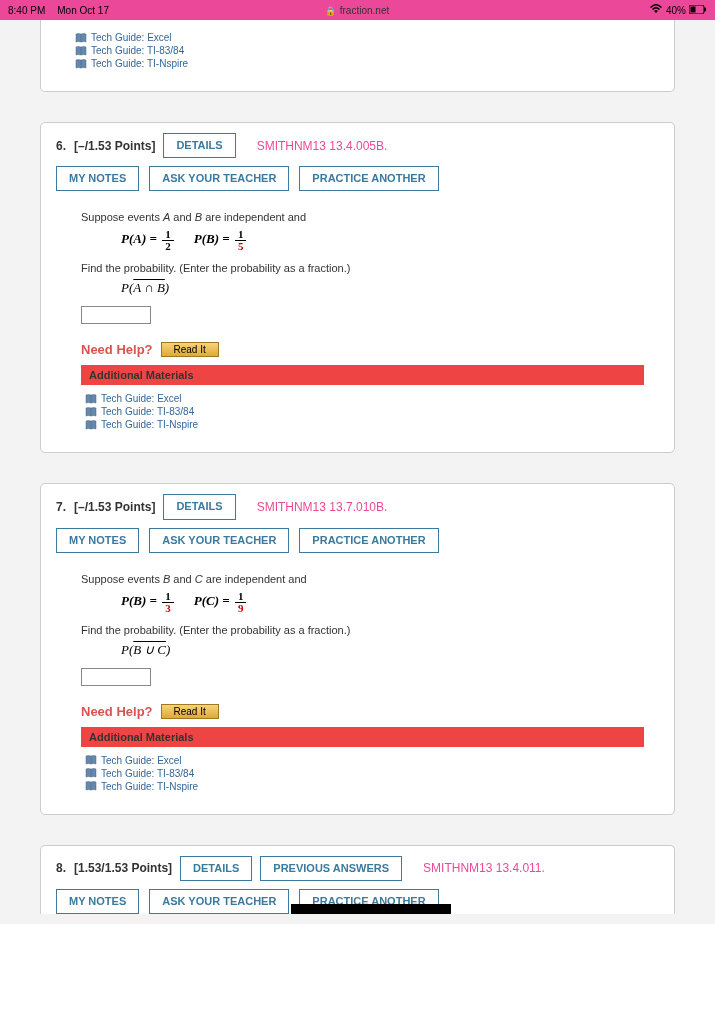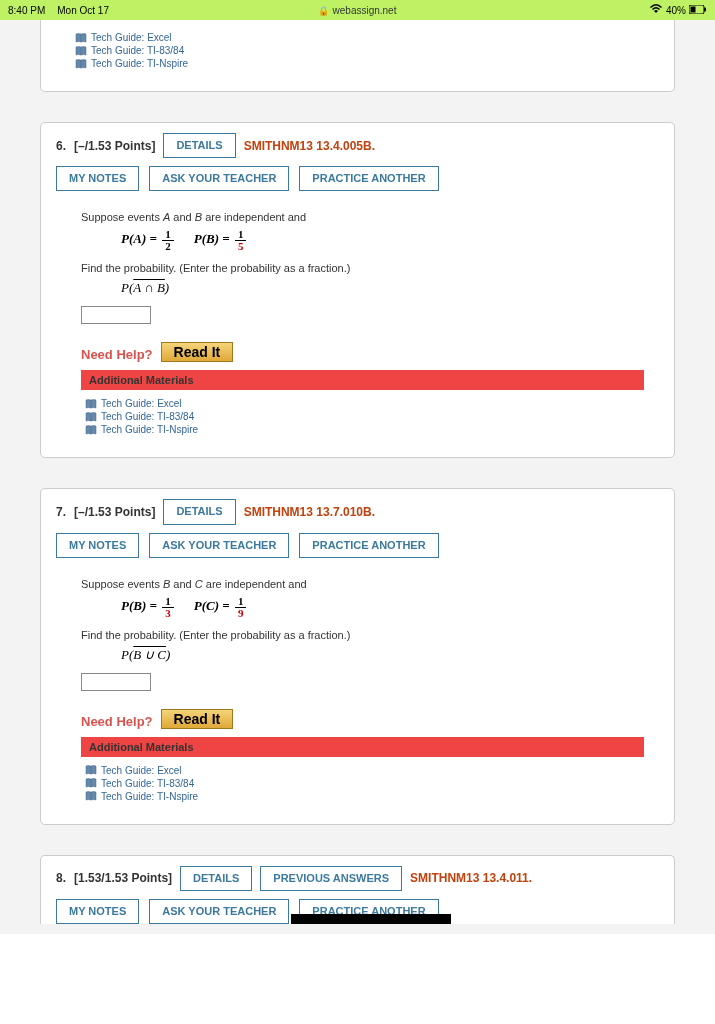--- a/index.html
+++ b/index.html
@@ -1,63 +1,63 @@
 <!DOCTYPE html>
 <html><head>
 <meta charset="utf-8">
 <style>
 * { box-sizing: border-box; margin: 0; padding: 0; }
 body { font-family: Arial, Helvetica, sans-serif; font-size: 11px; background: #fff; width: 715px; }
-.status-bar { height: 20px; background: #bef264; display: flex; align-items: center; padding: 0 8px; font-size: 10px; color: #000; }
+.status-bar { height: 20px; background: #ec4899; display: flex; align-items: center; padding: 0 8px; font-size: 10px; color: #000; }
 .status-bar .time { font-weight: 500; }
 .status-bar .date { margin-left: 12px; font-weight: 500; }
 .status-bar .spacer { flex: 1; }
 .status-bar .url-wrap { position: absolute; left: 0; right: 0; text-align: center; font-size: 10px; color: #333; }
 .status-bar .lock { font-size: 9px; }
 .status-bar .battery { font-size: 10px; }
 .wifi-icon { display: inline-block; margin-right: 4px; }
 .page-content { background: #f3f3f3; padding: 0 40px 10px 40px; }
 .question-remnant { background: #fff; border: 1px solid #ccc; border-top: none; border-radius: 0 0 5px 5px; padding: 10px 30px 20px 30px; margin-bottom: 30px; }
 .question-box { background: #fff; border: 1px solid #ccc; border-radius: 5px; margin-bottom: 30px; }
 .question-header { padding: 10px 15px 0 15px; }
 .q-top-row { display: flex; align-items: center; gap: 8px; margin-bottom: 8px; }
 .q-num { font-weight: bold; font-size: 12px; color: #333; }
 .q-points { font-weight: bold; font-size: 12px; color: #333; }
 .btn { display: inline-block; padding: 5px 12px; border: 1px solid #3b7a9e; background: #fff; color: #3b7a9e; font-size: 11px; font-weight: bold; cursor: pointer; line-height: 1.2; }
 .btn-row { display: flex; gap: 10px; margin-bottom: 10px; }
-.q-ref { font-weight: bold; font-size: 12px; color: #c2410c; }
+.q-ref { font-weight: normal; font-size: 12px; color: #ec4899; margin-left: 13px; }
 .question-body { padding: 10px 30px 20px 40px; }
 .q-text { font-size: 11px; color: #333; margin-bottom: 6px; }
 .math-line { margin: 6px 0 10px 40px; font-family: 'Times New Roman', serif; font-size: 13px; font-style: italic; display: flex; align-items: center; gap: 18px; font-weight: bold; }
 .frac { display: inline-flex; flex-direction: column; align-items: center; font-style: normal; line-height: 1; vertical-align: middle; margin: 0 2px; }
 .frac .num { border-bottom: 1px solid #000; padding: 0 3px; font-size: 11px; }
 .frac .den { padding: 0 3px; font-size: 11px; }
 .prob-expr { margin: 4px 0 6px 40px; font-family: 'Times New Roman', serif; font-style: italic; font-size: 13px; }
 .overline { text-decoration: overline; }
 .answer-input { width: 70px; height: 18px; border: 1px solid #888; margin: 4px 0 10px 0; }
 .need-help { display: flex; align-items: flex-end; gap: 8px; margin: 8px 0; }
 .need-help-label { color: #d9534f; font-weight: bold; font-size: 13px; }
-.read-it-btn { background: linear-gradient(#f5d57a, #e0a838); border: 1px solid #a07820; padding: 1px 12px; font-size: 14px; font-weight: bold; cursor: pointer; color: #000; }
+.read-it-btn { background: linear-gradient(#f5d57a, #e0a838); border: 1px solid #a07820; padding: 1px 12px; font-size: 10px; font-weight: normal; cursor: pointer; color: #000; }
 .addl-header { background: #ef4444; padding: 4px 8px; font-size: 11px; font-weight: bold; color: #333; margin: 6px 0 8px 0; }
 .tech-guides { padding: 0 0 0 4px; }
 .tech-link { display: flex; align-items: center; gap: 4px; color: #336699; font-size: 10px; margin: 2px 0; cursor: pointer; }
 .book-icon { width: 12px; height: 10px; display: inline-block; }
 .book-icon svg { width: 100%; height: 100%; }
 .q8-bottom { background: #fff; border: 1px solid #ccc; border-radius: 5px 5px 0 0; border-bottom: none; padding: 10px 15px 0 15px; }
 .redaction { position: absolute; background: #000; height: 10px; width: 160px; left: 250px; bottom: 0; }
 </style>
 </head>
 <body>
 
 <div class="status-bar">
   <span class="time">8:40 PM</span>
   <span class="date">Mon Oct 17</span>
   <div class="url-wrap">
     <span class="lock">🔒</span>
-    <span>webassign.net</span>
+    <span>fraction.net</span>
   </div>
   <span class="spacer"></span>
   <span class="wifi-icon">
     <svg width="12" height="10" viewBox="0 0 12 10">
         <path d="M6 9 L4 7 Q6 5 8 7 Z M2 5 Q6 1 10 5 L9 6 Q6 3 3 6 Z M0 3 Q6 -3 12 3 L11 4 Q6 -1 1 4 Z" fill="#000"></path>
       </svg>
   </span>
   <span class="battery">40%</span>
   <span style="margin-left:3px;">
     <svg width="18" height="9" viewBox="0 0 18 9">

